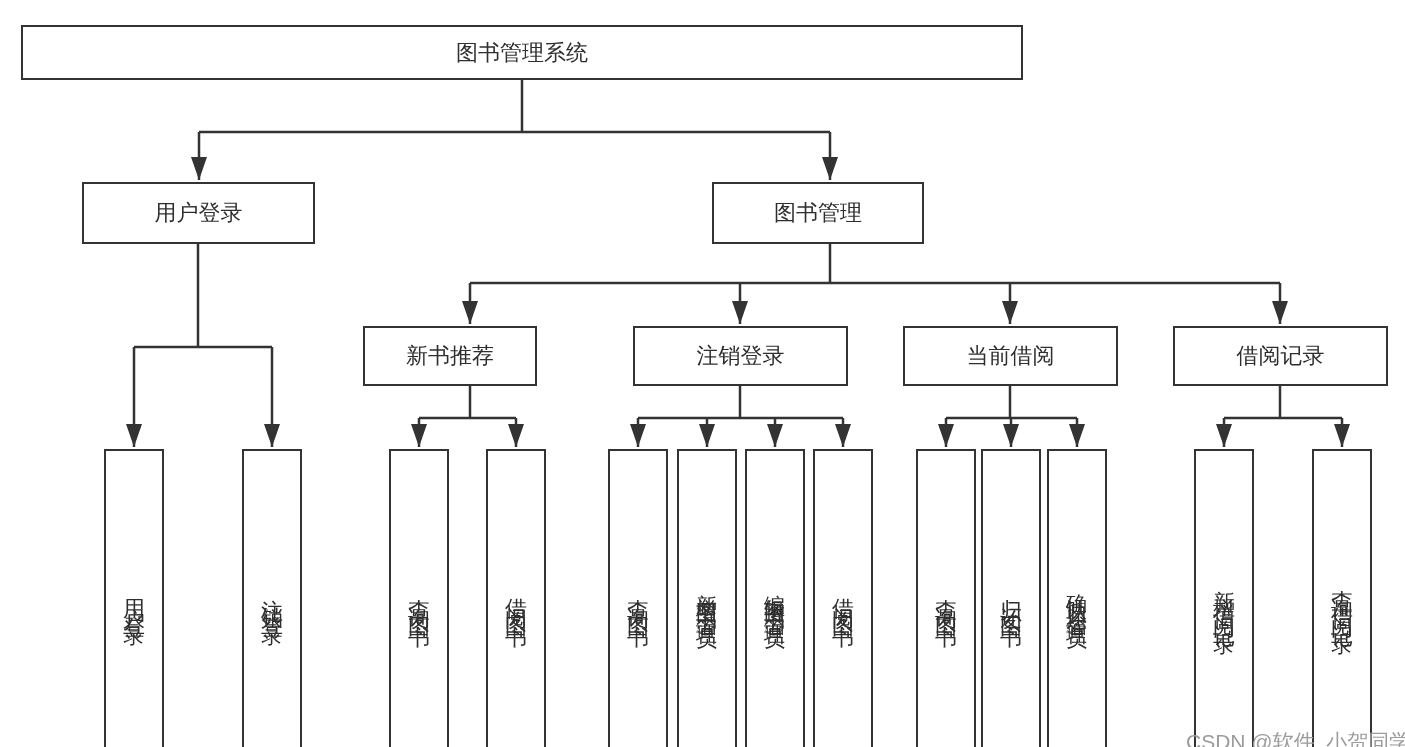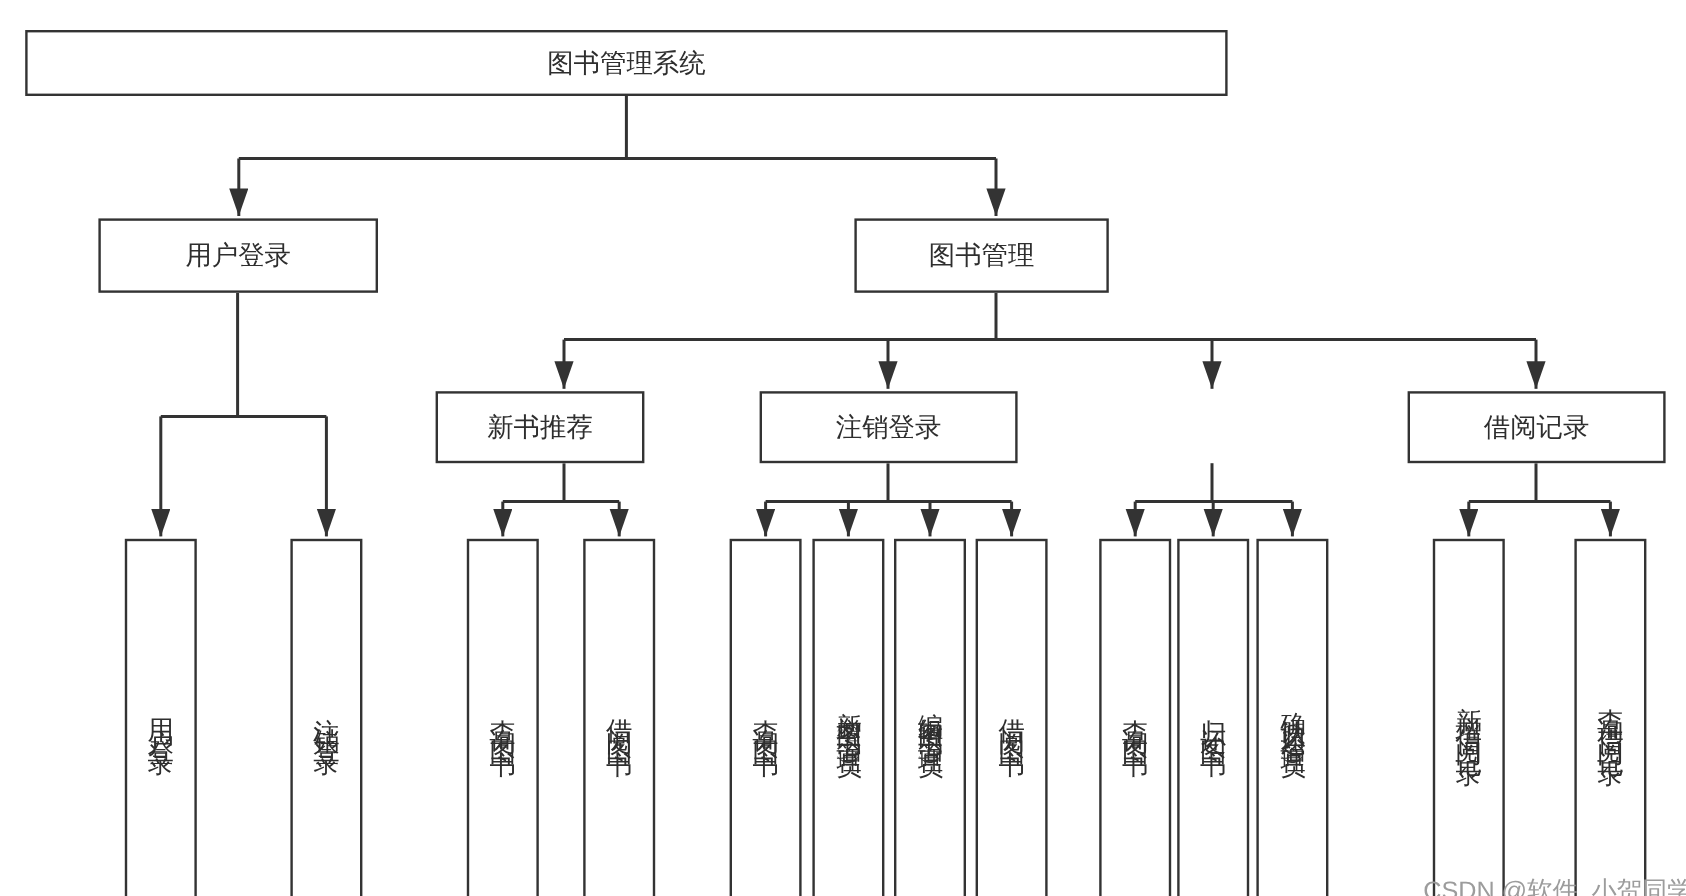--- a/index.html
+++ b/index.html
@@ -131,20 +131,23 @@
   <div class="node" style="left:712px; top:170px; width:212px; height:62px;">
     <span>图书管理</span>
   </div>
 
   <div class="node" style="left:363px; top:314px; width:174px; height:60px;">
     <span>新书推荐</span>
   </div>
   <div class="node" style="left:633px; top:314px; width:215px; height:60px;">
     <span>注销登录</span>
   </div>
+  <div class="node" style="left:903px; top:314px; width:215px; height:60px;">
+    <span>当前借阅</span>
+  </div>
   <div class="node" style="left:1173px; top:314px; width:215px; height:60px;">
     <span>借阅记录</span>
   </div>
 
   <div class="vbox" style="left:104px;">
     <span class="vtext">用户登录</span>
   </div>
   <div class="vbox" style="left:242px;">
     <span class="vtext">注销登录</span>
   </div>

